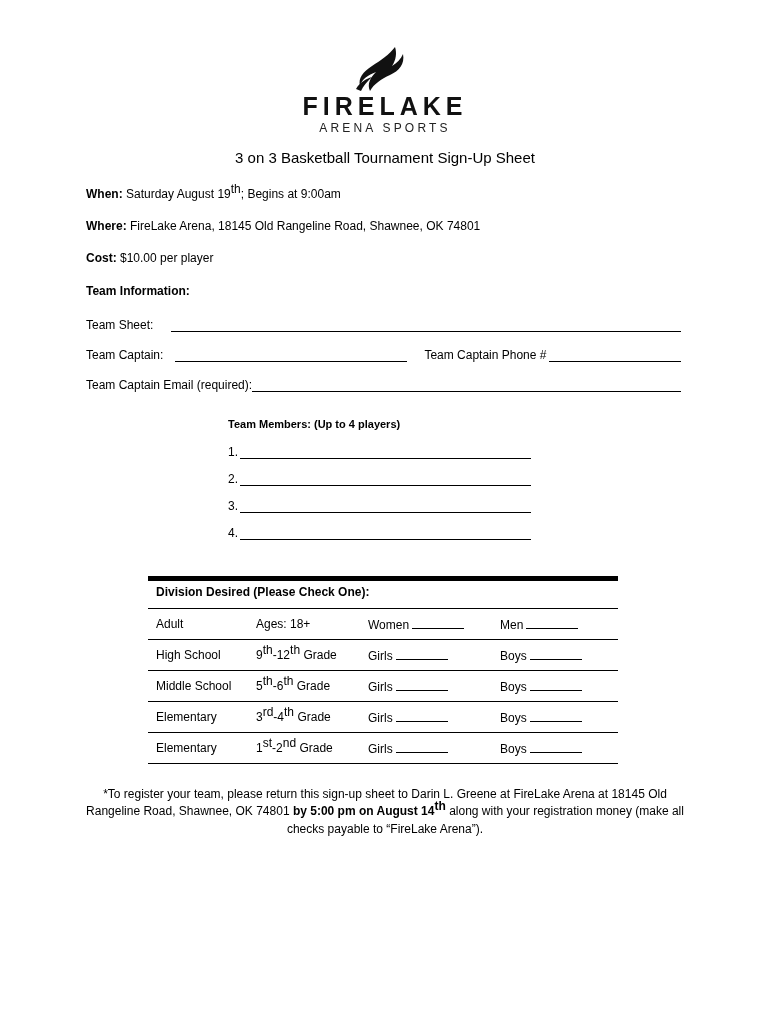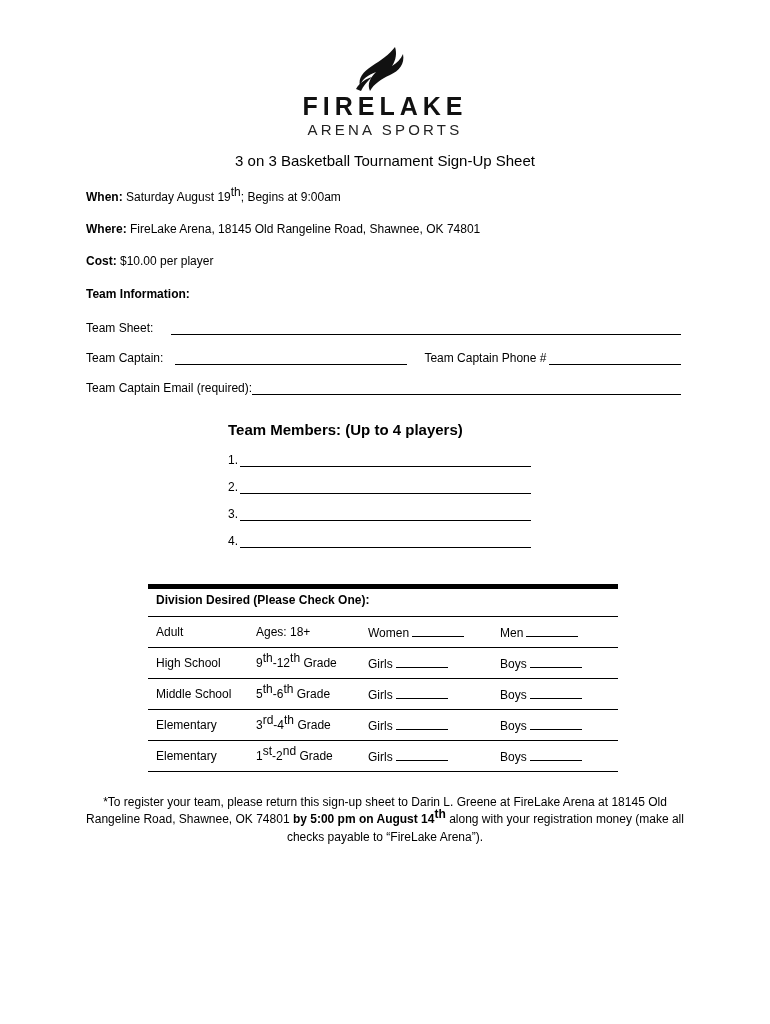--- a/index.html
+++ b/index.html
@@ -37,21 +37,21 @@
   .logo-word {
     font-family: "Liberation Sans", sans-serif;
     font-size: 25px;
     font-weight: bold;
     letter-spacing: 5px;
     line-height: 1;
     color: #111;
   }
   .logo-sub {
     font-family: "Liberation Sans", sans-serif;
-    font-size: 15px;
+    font-size: 12px;
     letter-spacing: 3.2px;
     color: #222;
     margin-top: 2px;
   }
 
   
   .doc-title {
     text-align: center;
     font-size: 15px;
     font-weight: normal;
@@ -80,21 +80,21 @@
     margin: 0 3px;
   }
   .rule.grow { flex: 1 1 auto; }
 
   
   .members {
     margin-top: 26px;
     margin-left: 142px;
   }
   .members-title {
-    font-size: 15px;
+    font-size: 11px;
     font-weight: bold;
     margin-bottom: 15px;
   }
   .member-row {
     display: flex;
     align-items: flex-end;
     font-size: 12px;
     margin-bottom: 13px;
     width: 303px;
   }

